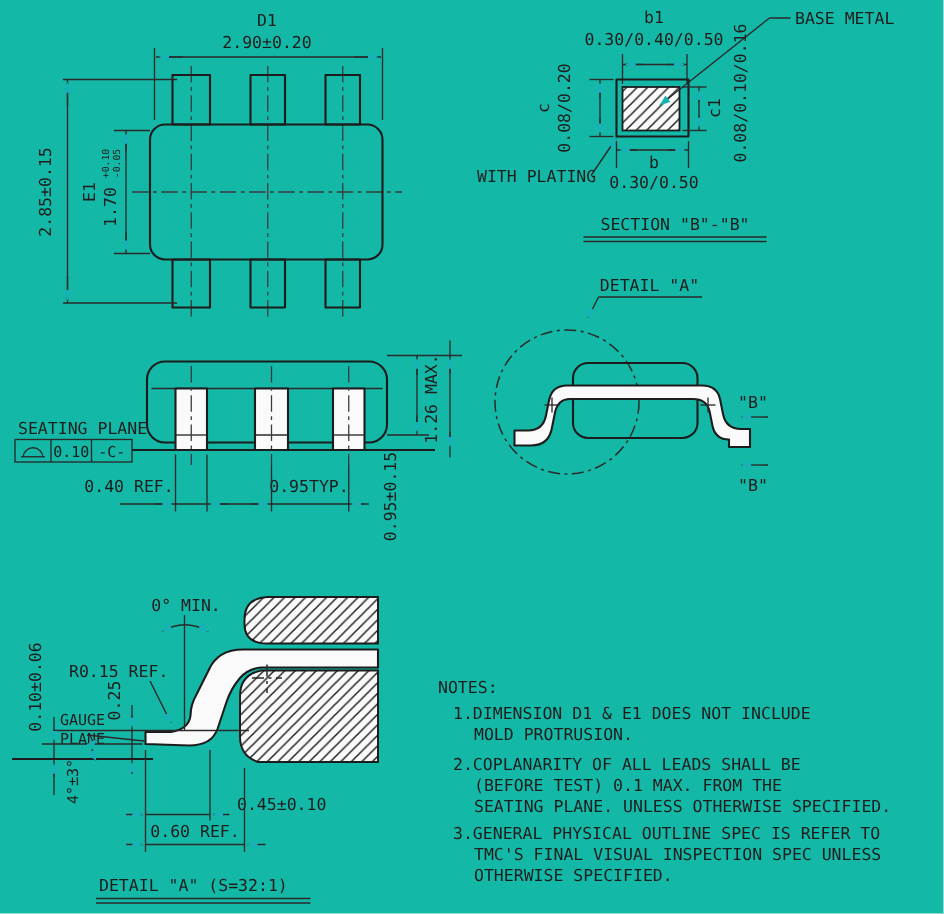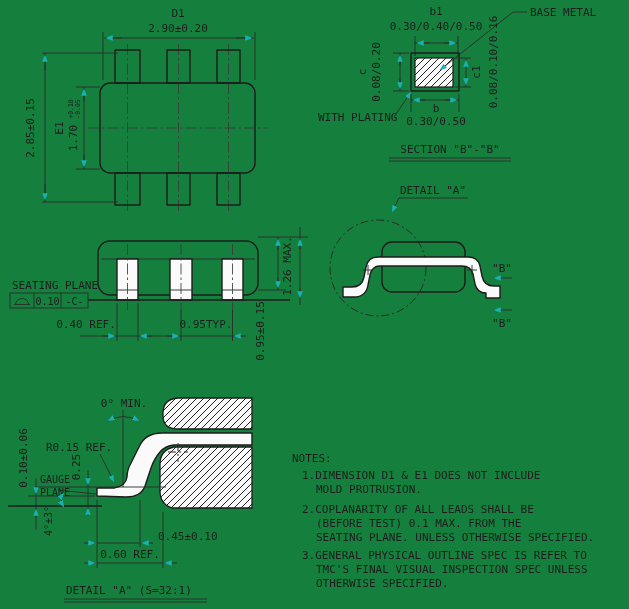--- a/index.html
+++ b/index.html
@@ -1,16 +1,16 @@
 <!DOCTYPE html>
 <html><head>
 <meta charset="utf-8">
 <style>
   html,body{margin:0;padding:0;background:#fafafa;}
-  .stage{width:629px;height:609px;position:relative;background:#15803d;overflow:hidden;}
+  .stage{width:629px;height:609px;position:relative;background:#14b8a6;overflow:hidden;}
   svg{display:block;}
   text{font-family:"DejaVu Sans Mono","Liberation Mono",monospace;fill:#1d1d1d;}
   .t11{font-size:11px;}
   .t10{font-size:10px;}
   .t6{font-size:6.5px;}
   .main{stroke:#1c1c1c;stroke-width:1.4;fill:none;stroke-linejoin:round;}
   .thin{stroke:#2a2a2a;stroke-width:0.9;fill:none;}
   .cl{stroke:#3a3a3a;stroke-width:0.85;stroke-dasharray:11 3 2.5 3;fill:none;}
   .dash{stroke:#2a2a2a;stroke-width:1;stroke-dasharray:8 3 2 3;fill:none;}
   .white{fill:#fafafa;}

